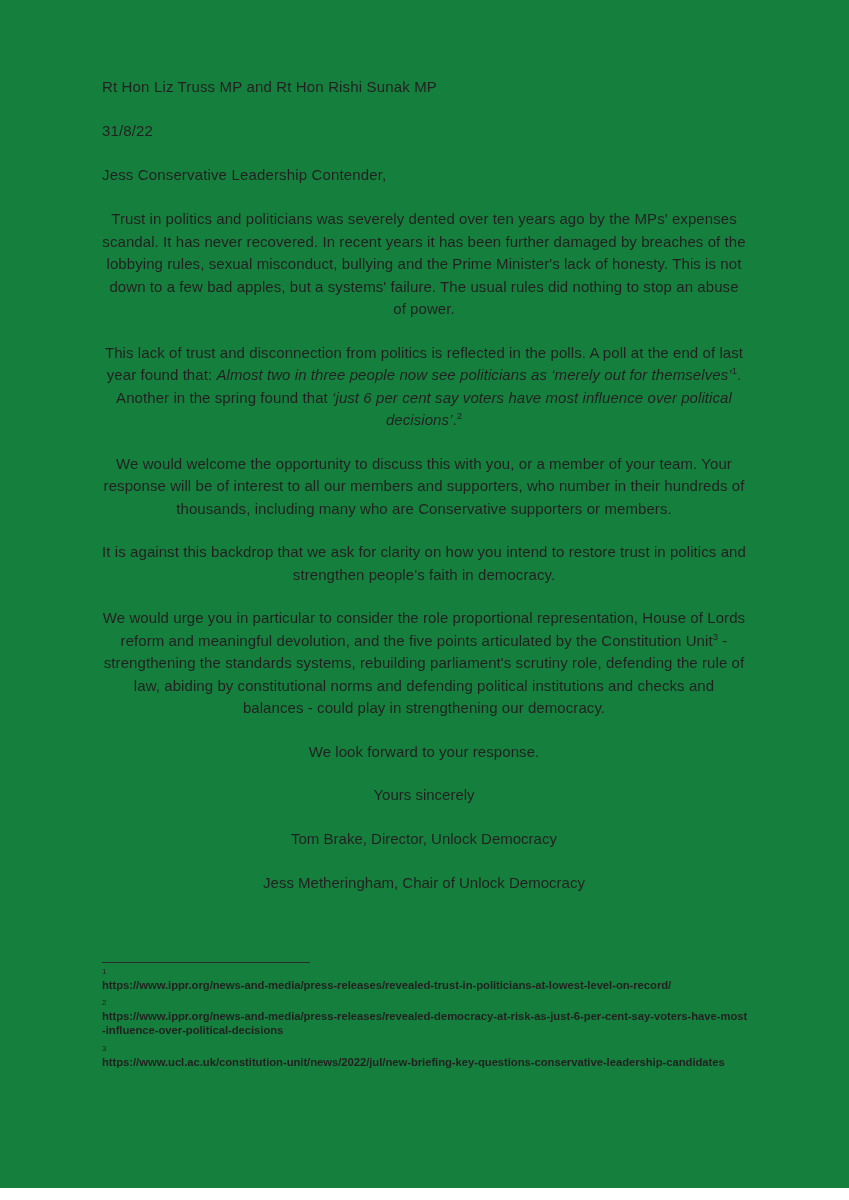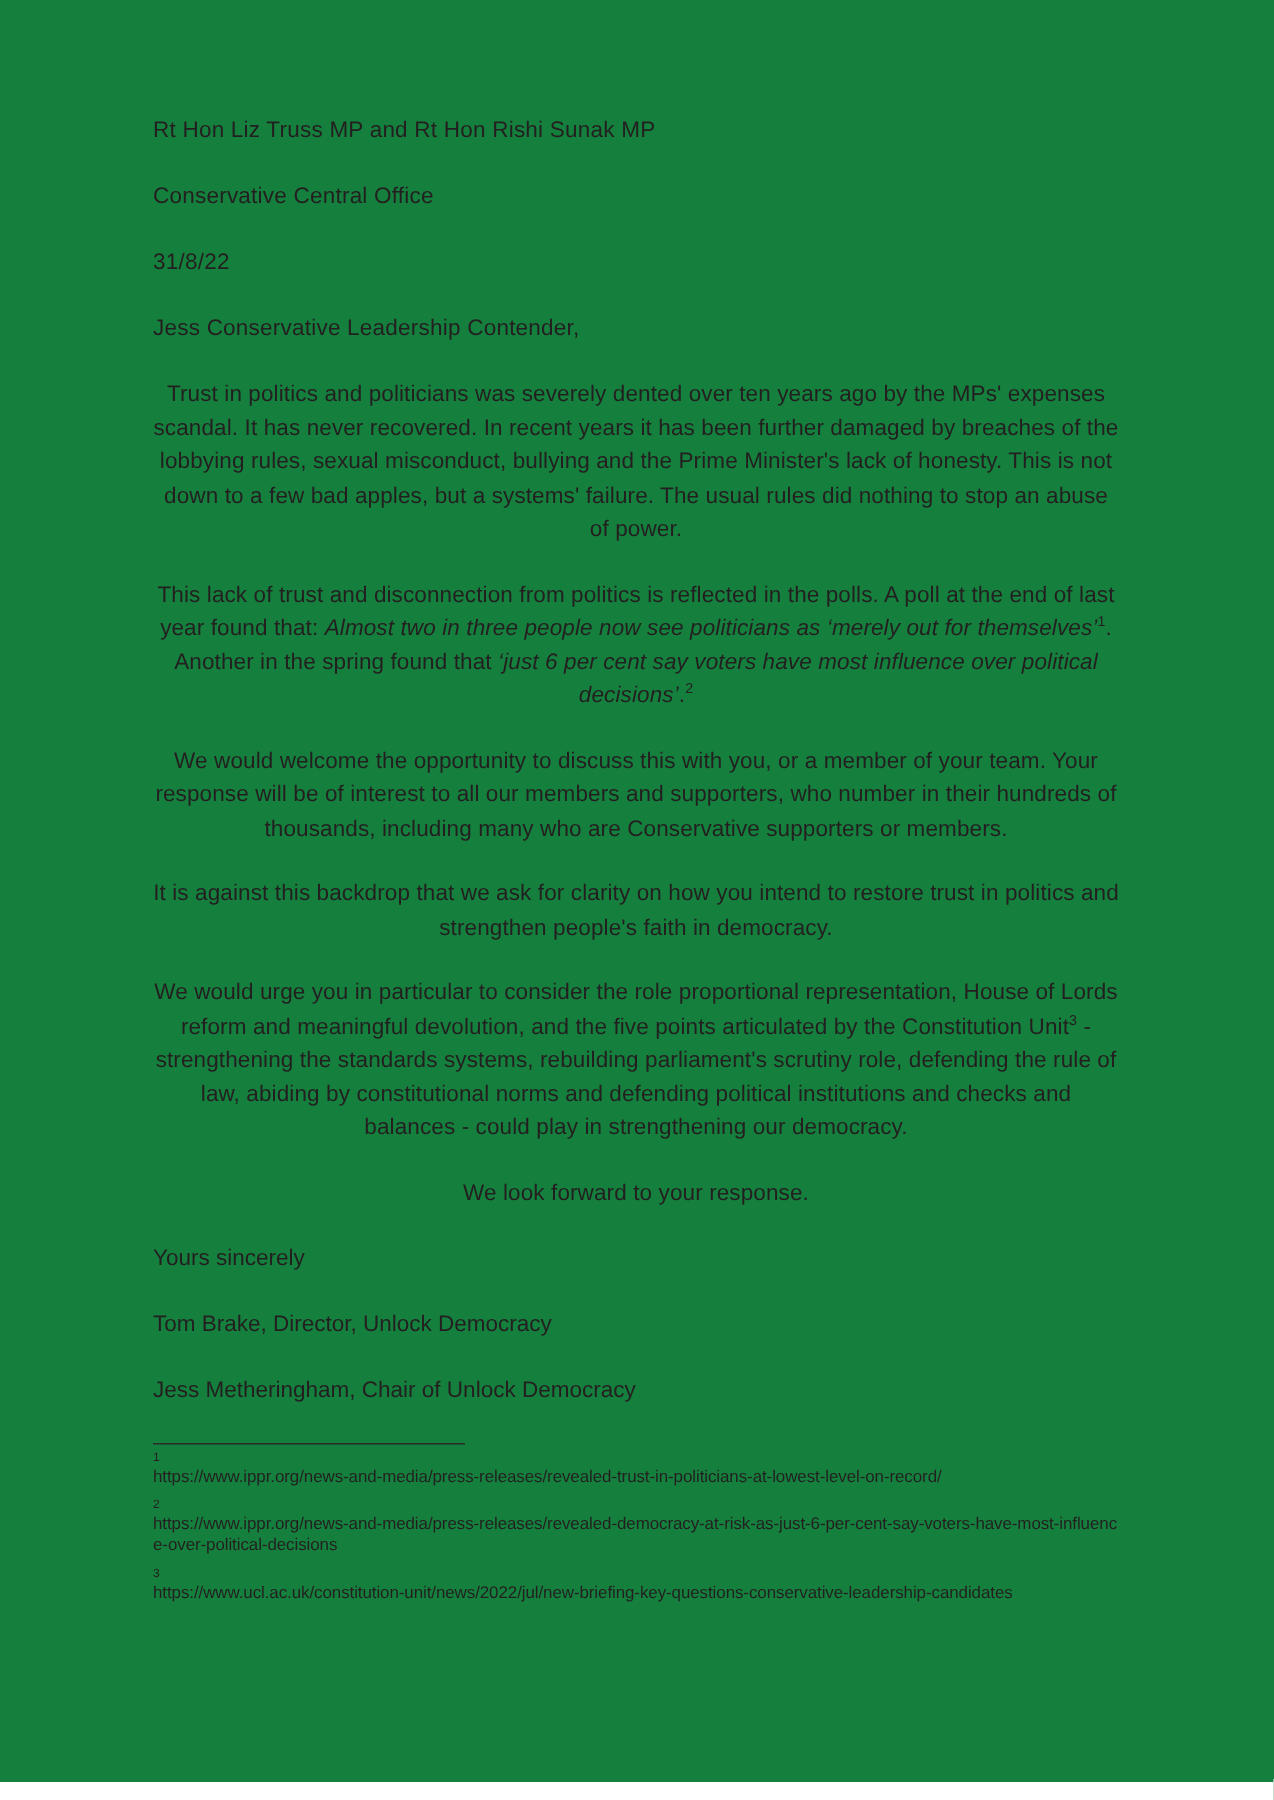--- a/index.html
+++ b/index.html
@@ -36,20 +36,21 @@
     font-size: 15px;
     line-height: 22.5px;
     margin: 0 0 21px 0;
     letter-spacing: 0.005em;
     text-align: center;
   }
   .sig-line {
     font-size: 15px;
     line-height: 22.5px;
     margin: 0 0 21.5px 0;
+    text-align: center;
   }
   .sig-line:last-child { margin-bottom: 0; }
   em, .ital {
   }
   b, .bold {
     font-weight: normal;
   }
   sup {
     font-size: 9.5px;
     vertical-align: super;
@@ -81,32 +82,32 @@
     color: #231f20;
     margin-bottom: 1px;
   }
   .fn-url {
     display: block;
     font-size: 11.3px;
     line-height: 14.2px;
     color: #231f20;
     word-break: break-all;
     letter-spacing: -0.005em;
+    font-weight: bold;
   }
 </style>
 </head>
 <body>
 
 <div class="page">
 
   <div class="letter-body">
 
     <div class="addr-line">Rt Hon Liz Truss MP and Rt Hon Rishi Sunak MP</div>
 
-    <div class="addr-line">Conservative Central Office</div>
 
     <div class="addr-line">31/8/22</div>
 
     <div class="addr-line">Jess Conservative Leadership Contender,</div>
 
     <p class="para">Trust in politics and politicians was severely dented over ten years ago by the MPs' expenses scandal. It has never recovered.  In recent years it has been further damaged by breaches of the lobbying rules, sexual misconduct, bullying and the Prime Minister's lack of honesty.  This is not down to a few bad apples, but a systems' failure.  The usual rules did nothing to stop an abuse of power.</p>
 
     <p class="para"><span>This lack of trust and disconnection from politics is reflected in the polls.  A poll at the end of last year found that: </span><em>Almost two in three people now see politicians as ‘merely out for themselves’</em><sup>1</sup><span>.  Another in the spring found that </span><em>‘just 6 per cent say voters have most influence over political decisions’</em><span>.</span><sup>2</sup></p>
 
     <p class="para">We would welcome the opportunity to discuss this with you, or a member of your team.  Your response will be of interest to all our members and supporters, who number in their hundreds of thousands, including many who are Conservative supporters or members.</p>

